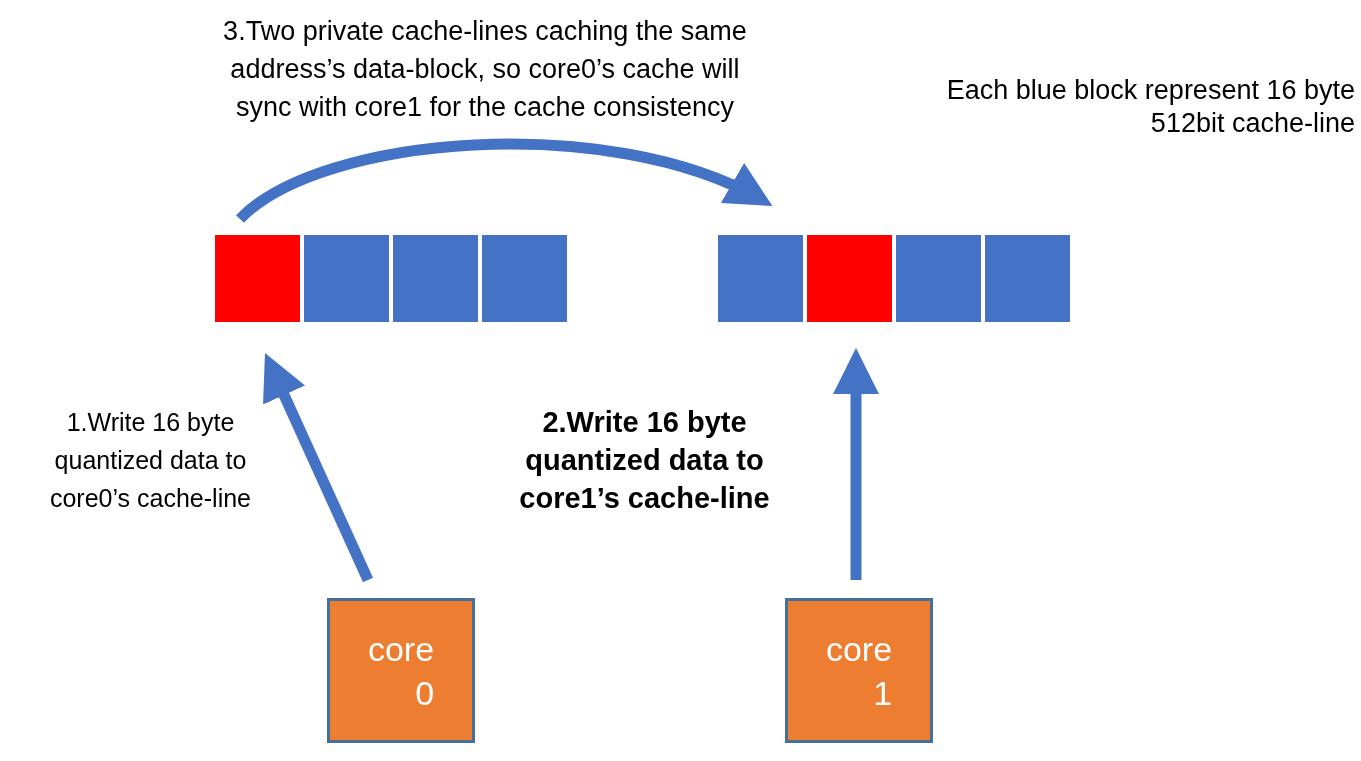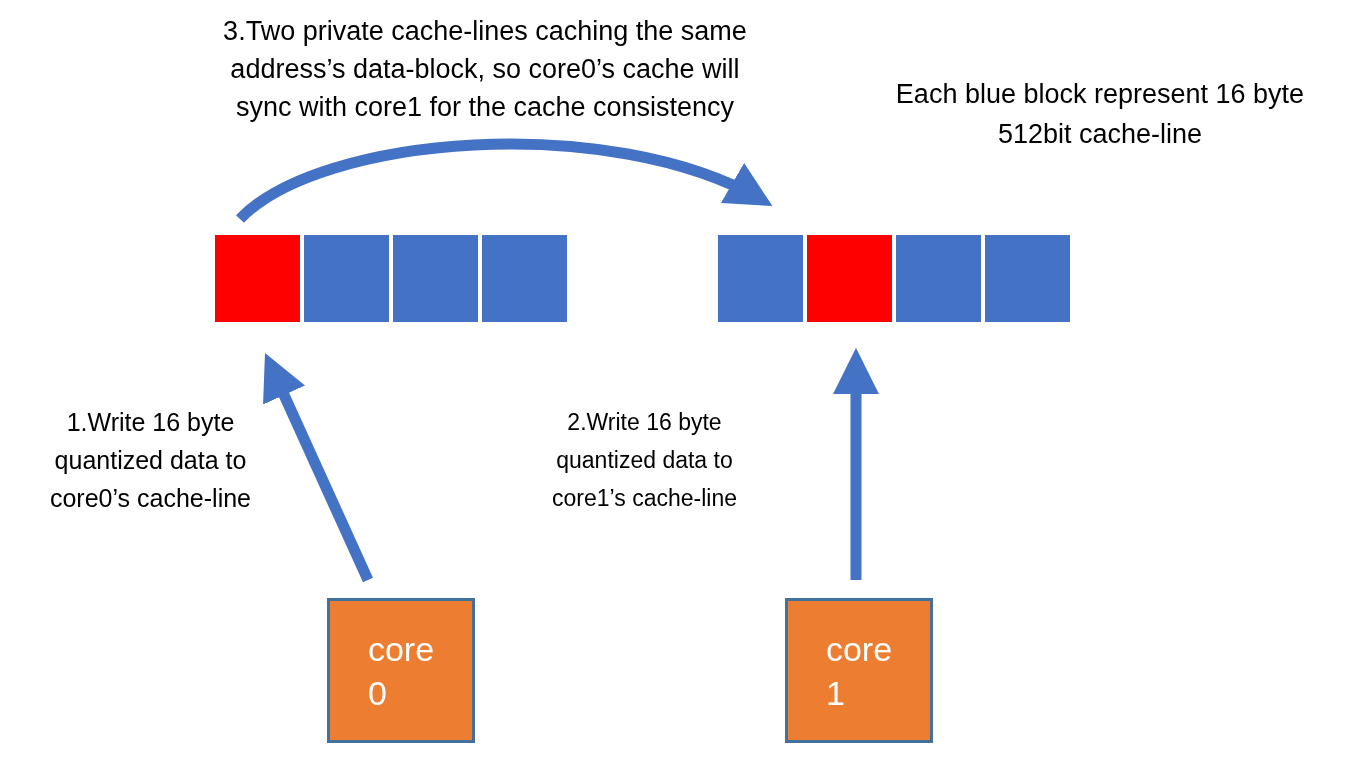--- a/index.html
+++ b/index.html
@@ -26,35 +26,37 @@
     top: 12px;
     width: 770px;
     font-size: 27px;
     line-height: 38px;
   }
   #legend-text {
     left: 845px;
     top: 74px;
     width: 510px;
     font-size: 27px;
-    line-height: 40px;
+    line-height: 33px;
+    text-align: right;
   }
   #step1-text {
     left: 18px;
     top: 403px;
     width: 265px;
     font-size: 25px;
     line-height: 38px;
   }
   #step2-text {
     left: 512px;
     top: 403px;
     width: 265px;
-    font-size: 23px;
+    font-size: 29px;
     line-height: 38px;
+    font-weight: bold;
   }
   .cache-line {
     position: absolute;
     top: 235px;
     display: flex;
     gap: 4px;
   }
   #cache-line-core0 { left: 215px; }
   #cache-line-core1 { left: 718px; }
   .block {
@@ -67,21 +69,21 @@
     width: 142px;
     height: 139px;
     border: 3px solid #41719C;
     display: flex;
     flex-direction: column;
     align-items: center;
     justify-content: center;
     color: #ffffff;
     font-size: 34px;
     line-height: 44px;
-    text-align: left;
+    text-align: right;
   }
   #core0-box { left: 327px; }
   #core1-box { left: 785px; }
   #arrow-layer {
     position: absolute;
     left: 0;
     top: 0;
     width: 1361px;
     height: 761px;
     pointer-events: none;

